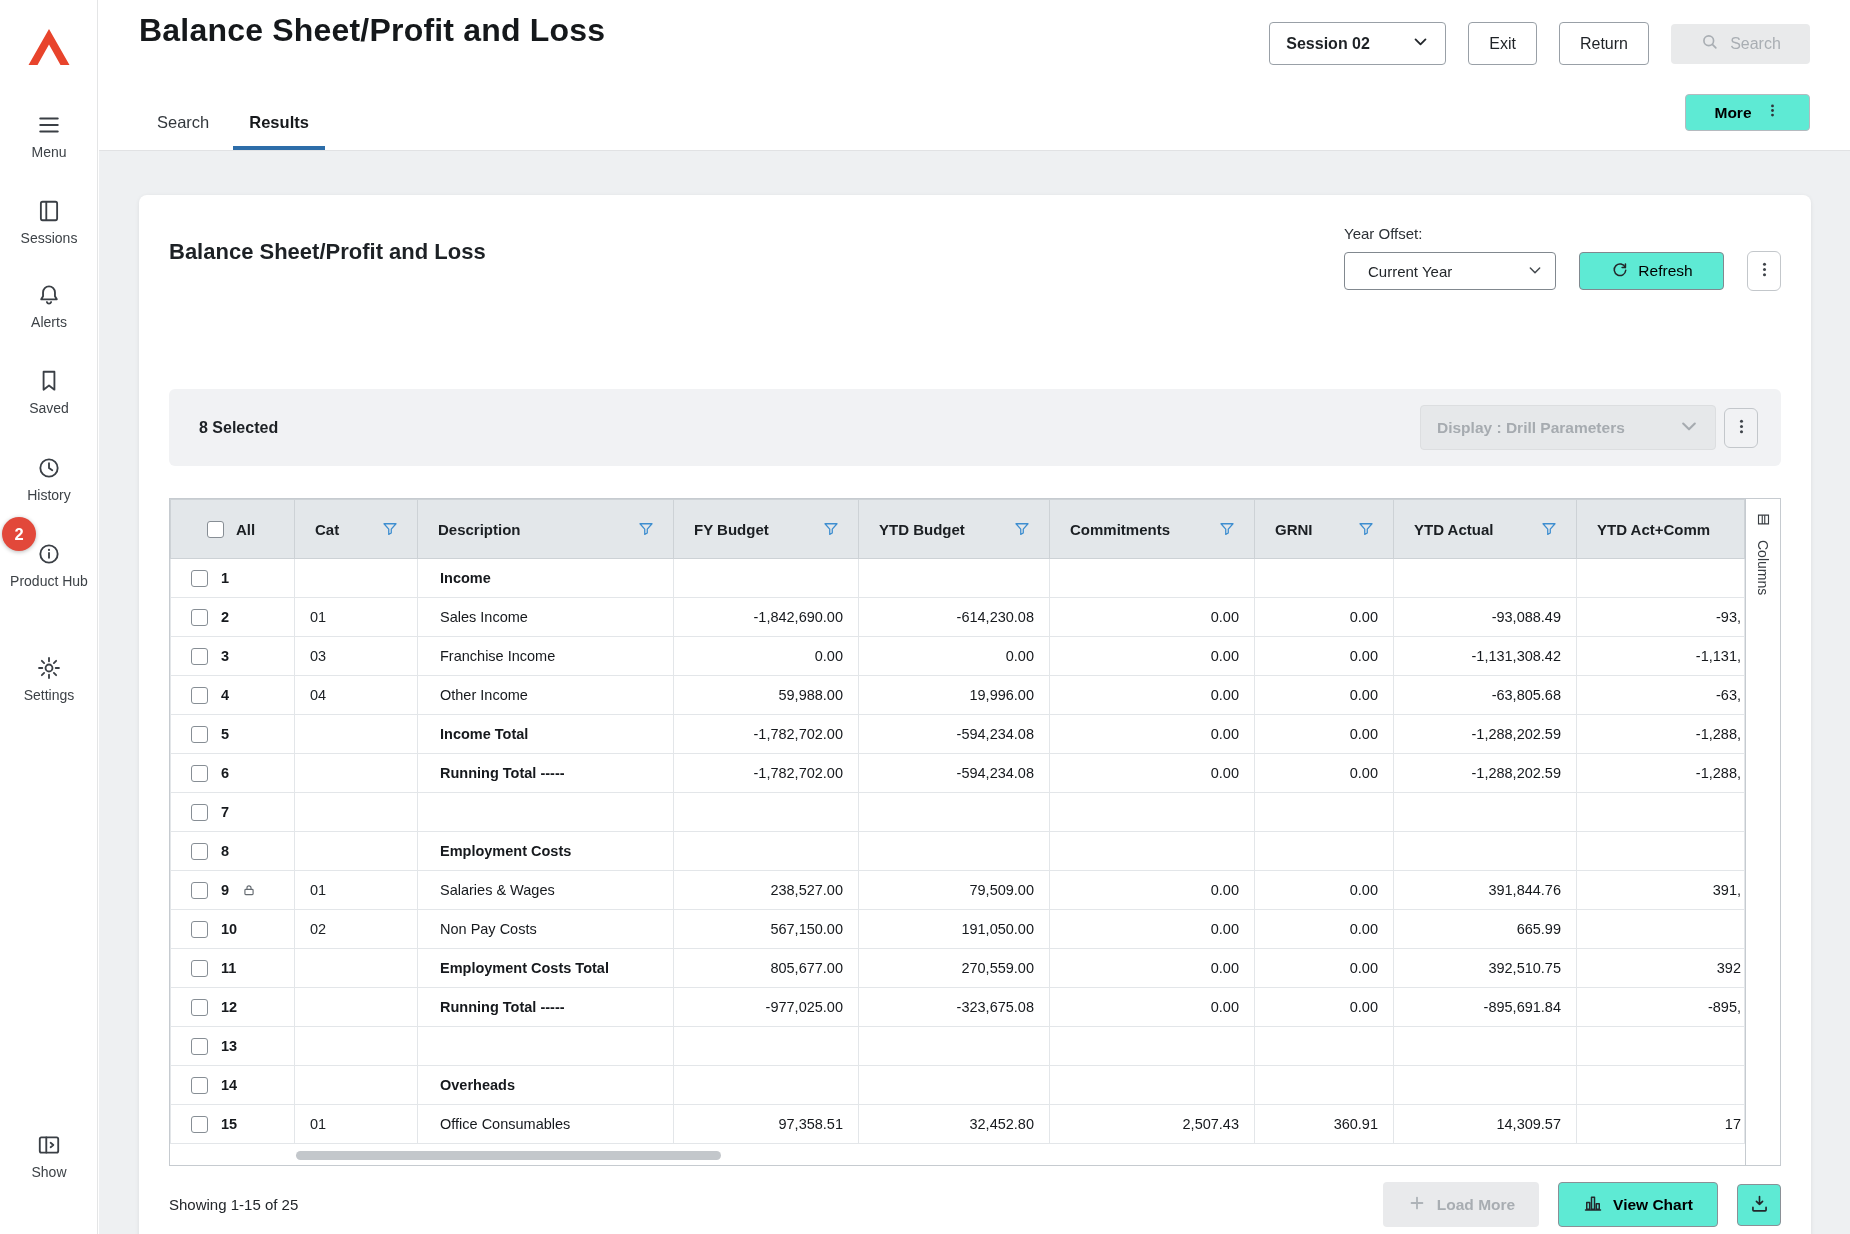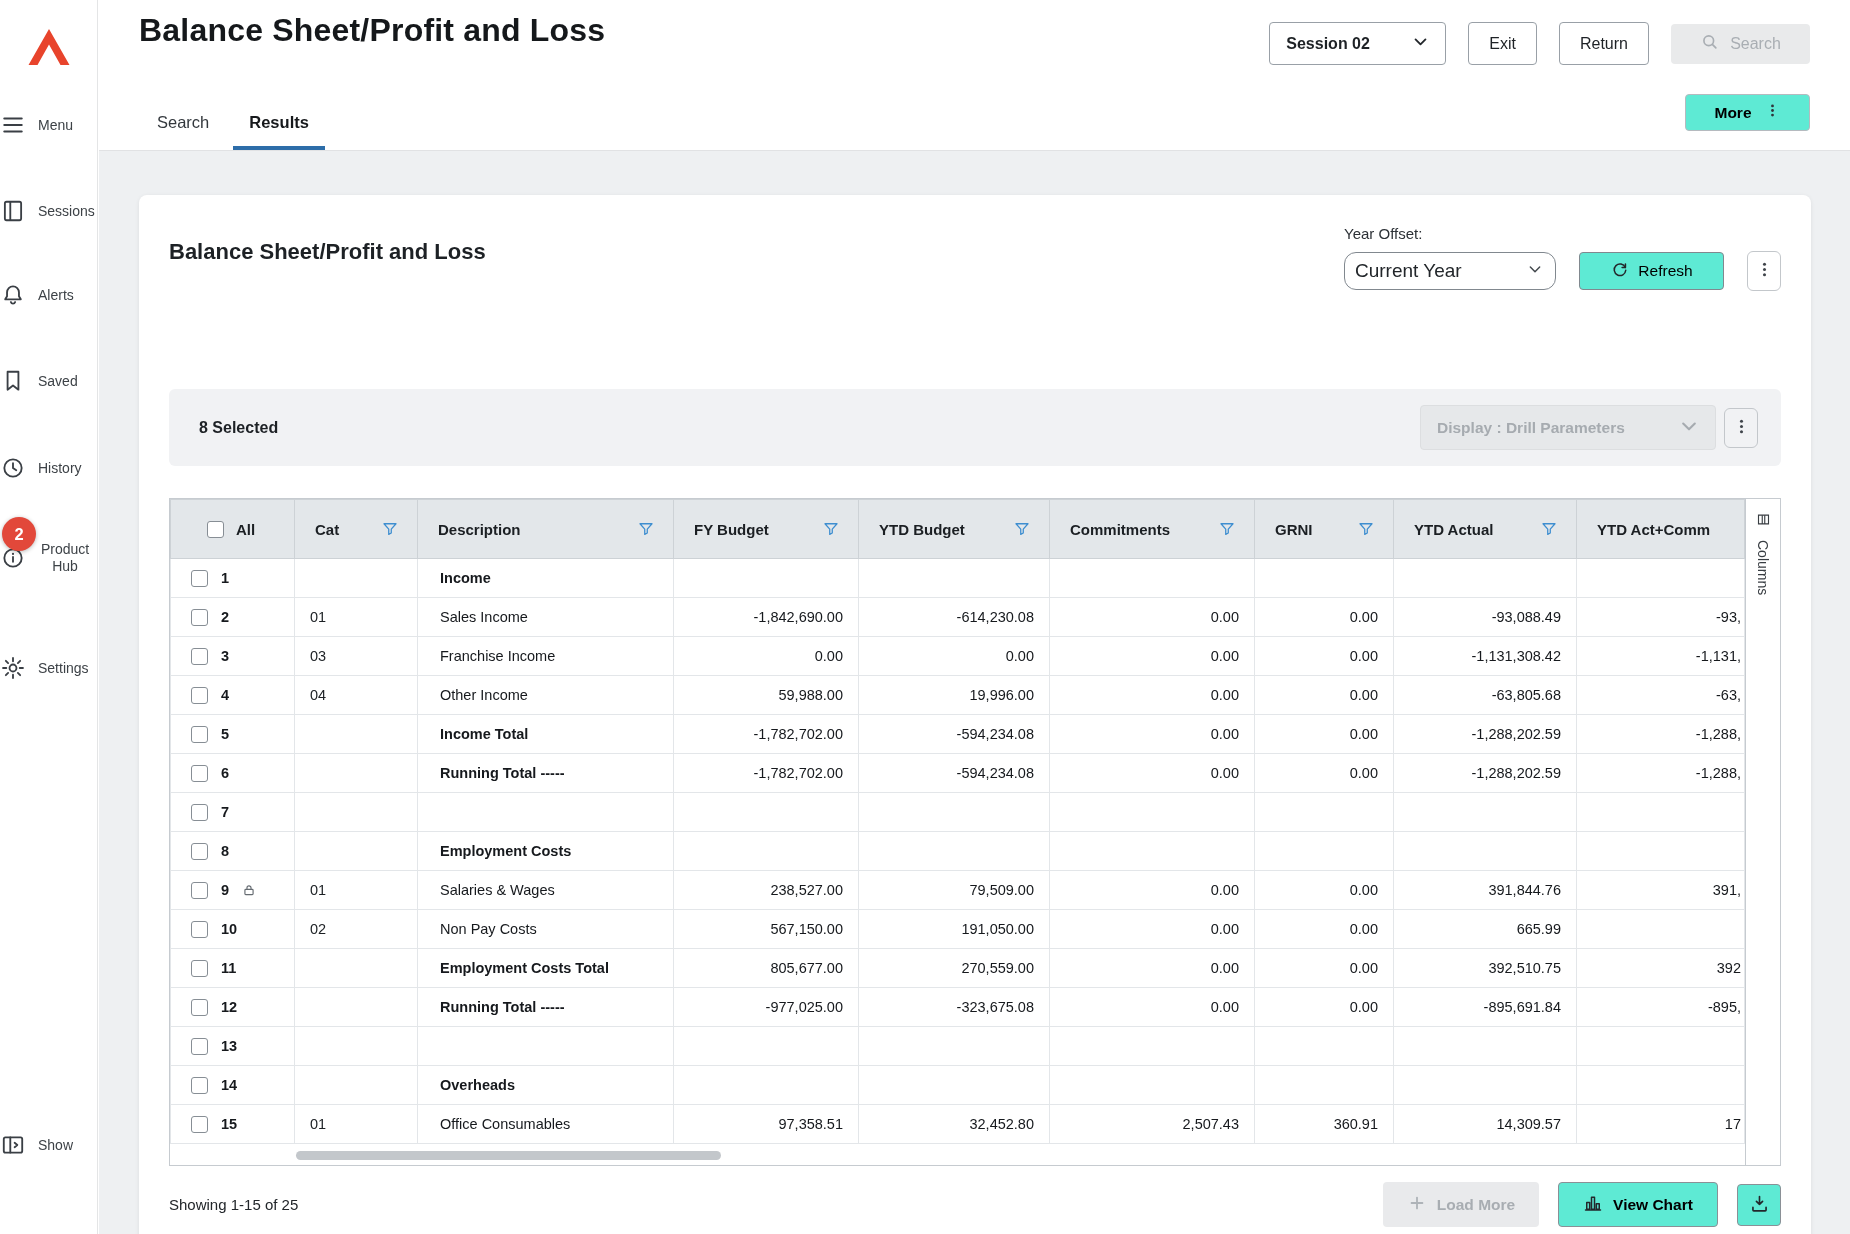--- a/index.html
+++ b/index.html
@@ -3,21 +3,21 @@
 <meta charset="utf-8">
 <style>
   *{box-sizing:border-box;margin:0;padding:0}
   html,body{width:1850px;height:1234px}
   body{font-family:"Liberation Sans",sans-serif;background:#fff;overflow:hidden;position:relative;color:#16191d}
   button{font-family:inherit;cursor:pointer;background:#5eead4;border:none}
 
   
   .sidebar{position:absolute;left:0;top:0;width:98px;height:1234px;background:#fff;border-right:1px solid #e4e5e6;z-index:5}
   .logo{position:absolute;top:26px;left:0;width:98px;display:flex;justify-content:center}
-  .nav-item{position:absolute;left:0;width:98px;display:flex;align-items:center;gap:6px;cursor:pointer}
+  .nav-item{position:absolute;left:0;width:98px;display:flex;flex-direction:column;align-items:center;gap:6px;cursor:pointer}
   .nav-label{font-size:14px;color:#3d4247;line-height:1.18;text-align:center;padding:0 6px}
   .nav-icon{display:flex;align-items:center;justify-content:center}
   .badge{position:absolute;left:2px;top:517px;width:34px;height:34px;border-radius:50%;background:#e2483a;color:#fff;
          font-size:16.5px;font-weight:700;display:flex;align-items:center;justify-content:center;z-index:30;
          box-shadow:0 1px 4px rgba(0,0,0,.28)}
 
   
   .main{position:absolute;left:99px;top:0;width:1751px;height:1234px}
   .topbar{position:relative;height:151px;background:#fff;border-bottom:1px solid #e1e2e4}
   .page-title{position:absolute;left:40px;top:12px;font-size:32px;font-weight:700;color:#15181b;letter-spacing:.2px}
@@ -33,22 +33,22 @@
   .more-btn{position:absolute;top:94px;right:40px;height:37px;width:125px;gap:12px;font-weight:600;font-size:15.5px;
             border-color:#b5babf;display:inline-flex;align-items:center;justify-content:center;border:1px solid #b5babf;border-radius:4px}
 
   
   .content{background:#eef0f2;height:1083px;padding:44px 0 0 40px}
   .card{width:1672px;background:#fff;border-radius:8px;box-shadow:0 1px 4px rgba(0,0,0,.08);padding:30px 30px 40px}
   .card-head{display:flex;justify-content:space-between;align-items:flex-start}
   .card-title{font-size:22px;font-weight:700;color:#1d2125;margin-top:14px}
   .yo-label{font-size:15px;color:#2c3136;margin-bottom:9px}
   .ctrl-row{display:flex;gap:23px;align-items:center}
-  .select{width:212px;height:38px;border:1px solid #81888f;border-radius:12px;display:flex;align-items:center;
-          justify-content:space-between;padding:0 12px 0 10px;font-size:19px;color:#22262a;cursor:pointer;background:#fff}
+  .select{width:212px;height:38px;border:1px solid #81888f;border-radius:4px;display:flex;align-items:center;
+          justify-content:space-between;padding:0 12px 0 23px;font-size:15px;color:#22262a;cursor:pointer;background:#fff}
   .refresh-btn{height:38px;width:145px;gap:9px;font-size:15.5px;font-weight:500;border:1px solid #81888f;border-radius:4px;
                display:inline-flex;align-items:center;justify-content:center}
   .icon-btn{width:34px;height:40px;border:1px solid #c3c7cb;border-radius:6px;background:transparent;
             display:inline-flex;align-items:center;justify-content:center}
 
   .toolbar{margin-top:98px;height:77px;background:#f1f2f4;border-radius:6px;display:flex;align-items:center;
            justify-content:space-between;padding:0 23px 0 30px}
   .sel-count{font-size:16px;font-weight:700;color:#1d2125}
   .toolbar-right{display:flex;align-items:center;gap:8px}
   .display-btn{height:45px;width:296px;background:#e6e8ea;border:1px solid #dcdee0;border-radius:4px;color:#a6abb0;

